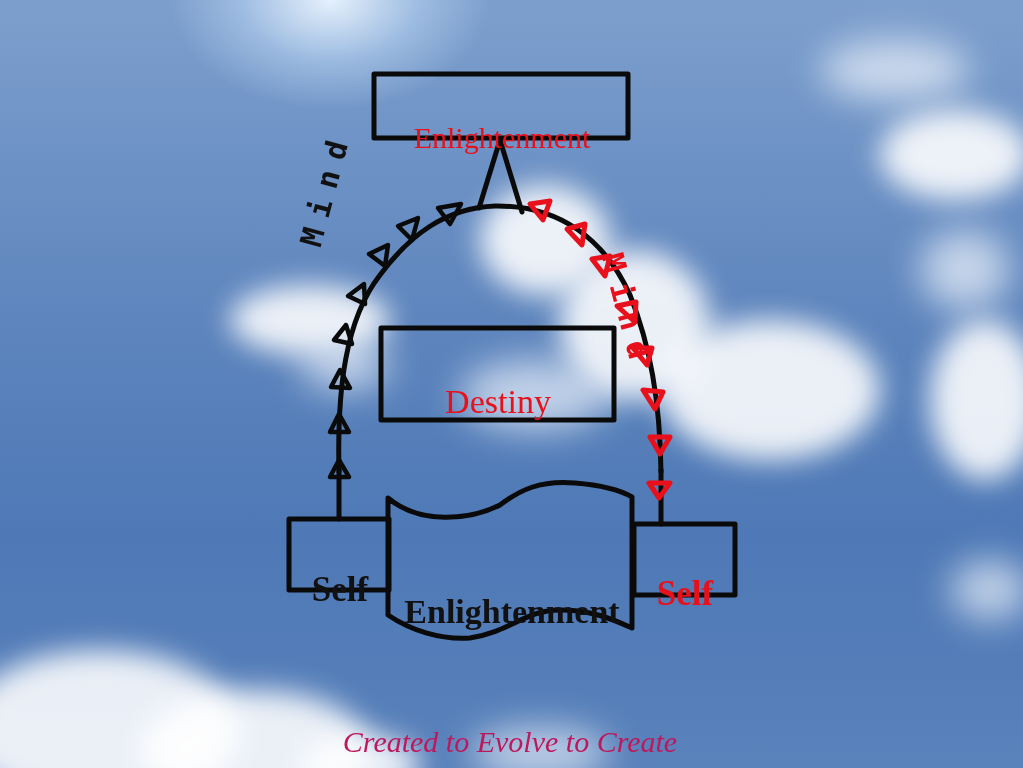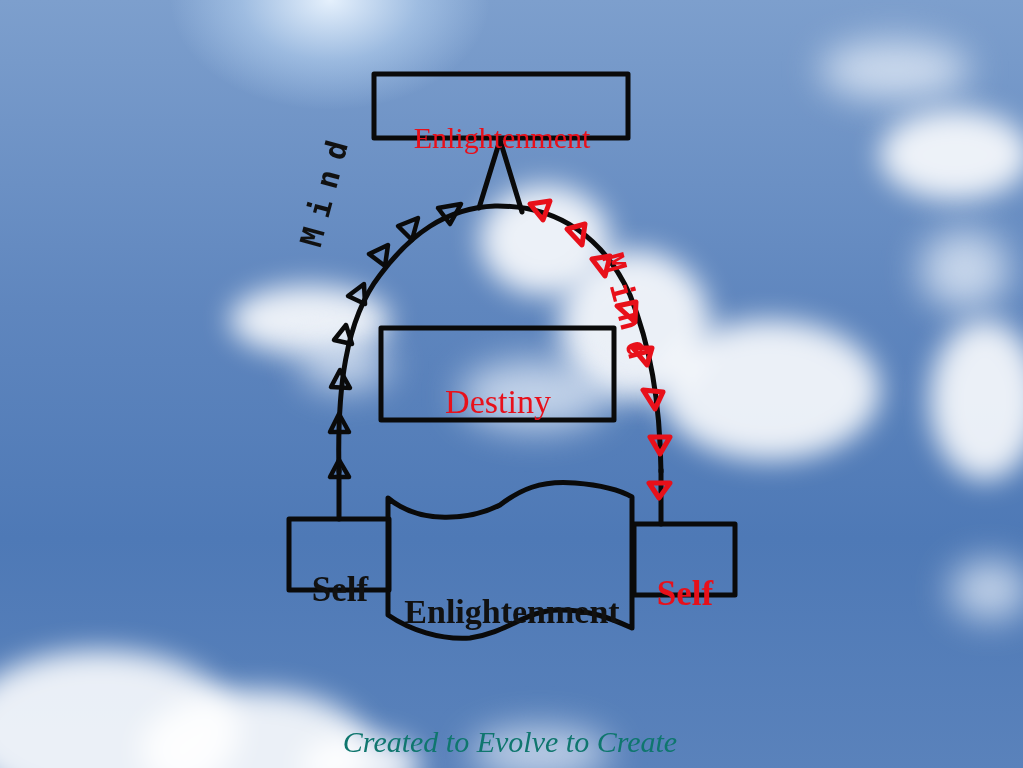--- a/index.html
+++ b/index.html
@@ -12,21 +12,21 @@
          overflow: hidden; }
   .cloud { position: absolute; border-radius: 50%; background: rgba(255,255,255,0.88); filter: blur(14px); }
   .cloud.soft { background: rgba(240,245,252,0.7); filter: blur(18px); }
   #diagram { position: absolute; left: 0; top: 0; width: 1023px; height: 768px; }
   .label { position: absolute; white-space: nowrap; line-height: 1; margin-top: 35px; }
   #lbl-enlight { left: 376px; top: 88px; width: 252px; text-align: center; font-size: 30px; color: #e8101a; }
   #lbl-destiny { left: 382px; top: 350px; width: 232px; text-align: center; font-size: 34px; color: #e8101a; }
   #lbl-self-left { left: 292px; top: 537px; width: 96px; text-align: center; font-size: 35px; font-weight: bold; color: #111; }
   #lbl-creav { left: 392px; top: 560px; width: 240px; text-align: center; font-size: 34px; font-weight: bold; color: #111; }
   #lbl-self-right { left: 638px; top: 541px; width: 94px; text-align: center; font-size: 35px; font-weight: bold; color: #e8101a; }
-  #lbl-tagline { left: 250px; top: 692px; width: 520px; text-align: center; font-size: 30px; font-style: italic; color: #0f766e; }
+  #lbl-tagline { left: 250px; top: 692px; width: 520px; text-align: center; font-size: 30px; font-style: italic; color: #be185d; }
   .mind { position: absolute; font-family: "DejaVu Sans Mono", monospace; font-weight: bold; font-size: 30px; line-height: 1; }
   #mind-left { left: 296px; top: 242px; color: #111; transform: rotate(-75deg); transform-origin: 0 0; }
   #mind-right { left: 626px; top: 250px; color: #e8101a; transform: rotate(75deg); transform-origin: 0 0; }
   .mind span { display: inline-block; width: 30px; }
 </style>
 </head>
 <body>
 
 <div id="sky">
 

